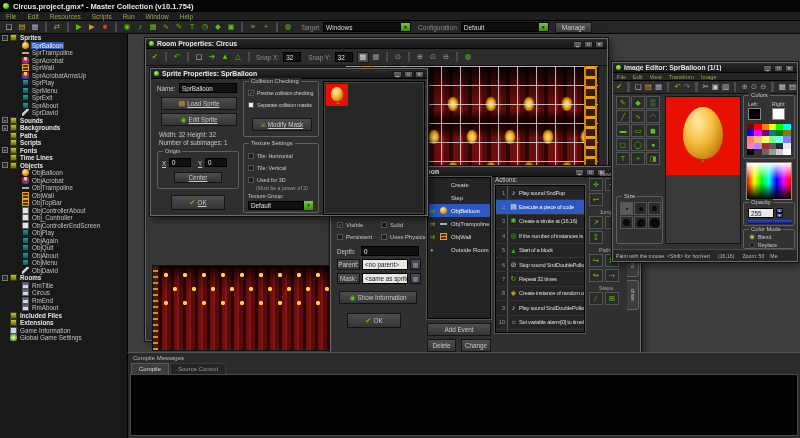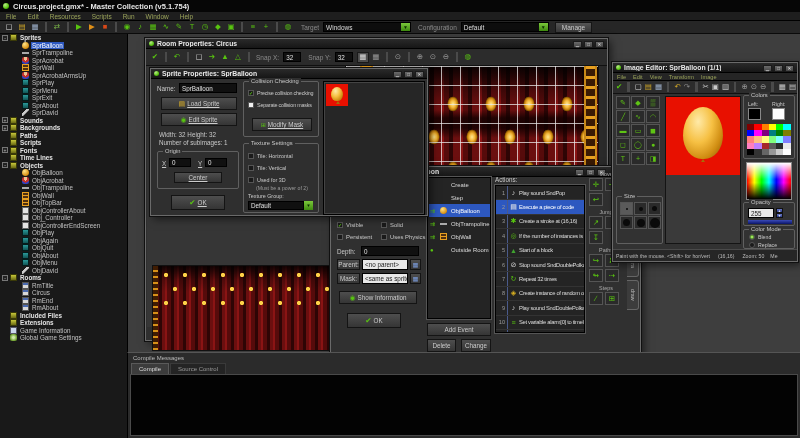--- a/index.html
+++ b/index.html
@@ -146,21 +146,21 @@
   .ctab.inactive{background:#242424;border:1px solid #3a3a3a;border-bottom:none;color:#999;}
   #console{position:absolute;left:2px;right:2px;top:21px;bottom:2px;background:#030303;border:1px solid #4a4a4a;box-sizing:border-box;}
 </style>
 </head>
 <body>
 
 <div id="screen">
 
   <div class="abs" id="titlebar">
     <span class="appdot"></span>
-    <span class="ttl">Circus.project.gmx*  -  Master Collection (v5.1.754)</span>
+    <span class="ttl">Circus.project.gmx*  -  Master Collection (v10.1.754)</span>
   </div>
 
   <div class="abs" id="menubar">
 
   <span class="mitem">File</span>
       <span class="mitem">Edit</span>
       <span class="mitem">Resources</span>
       <span class="mitem">Scripts</span>
       <span class="mitem">Run</span>
       <span class="mitem">Window</span>

